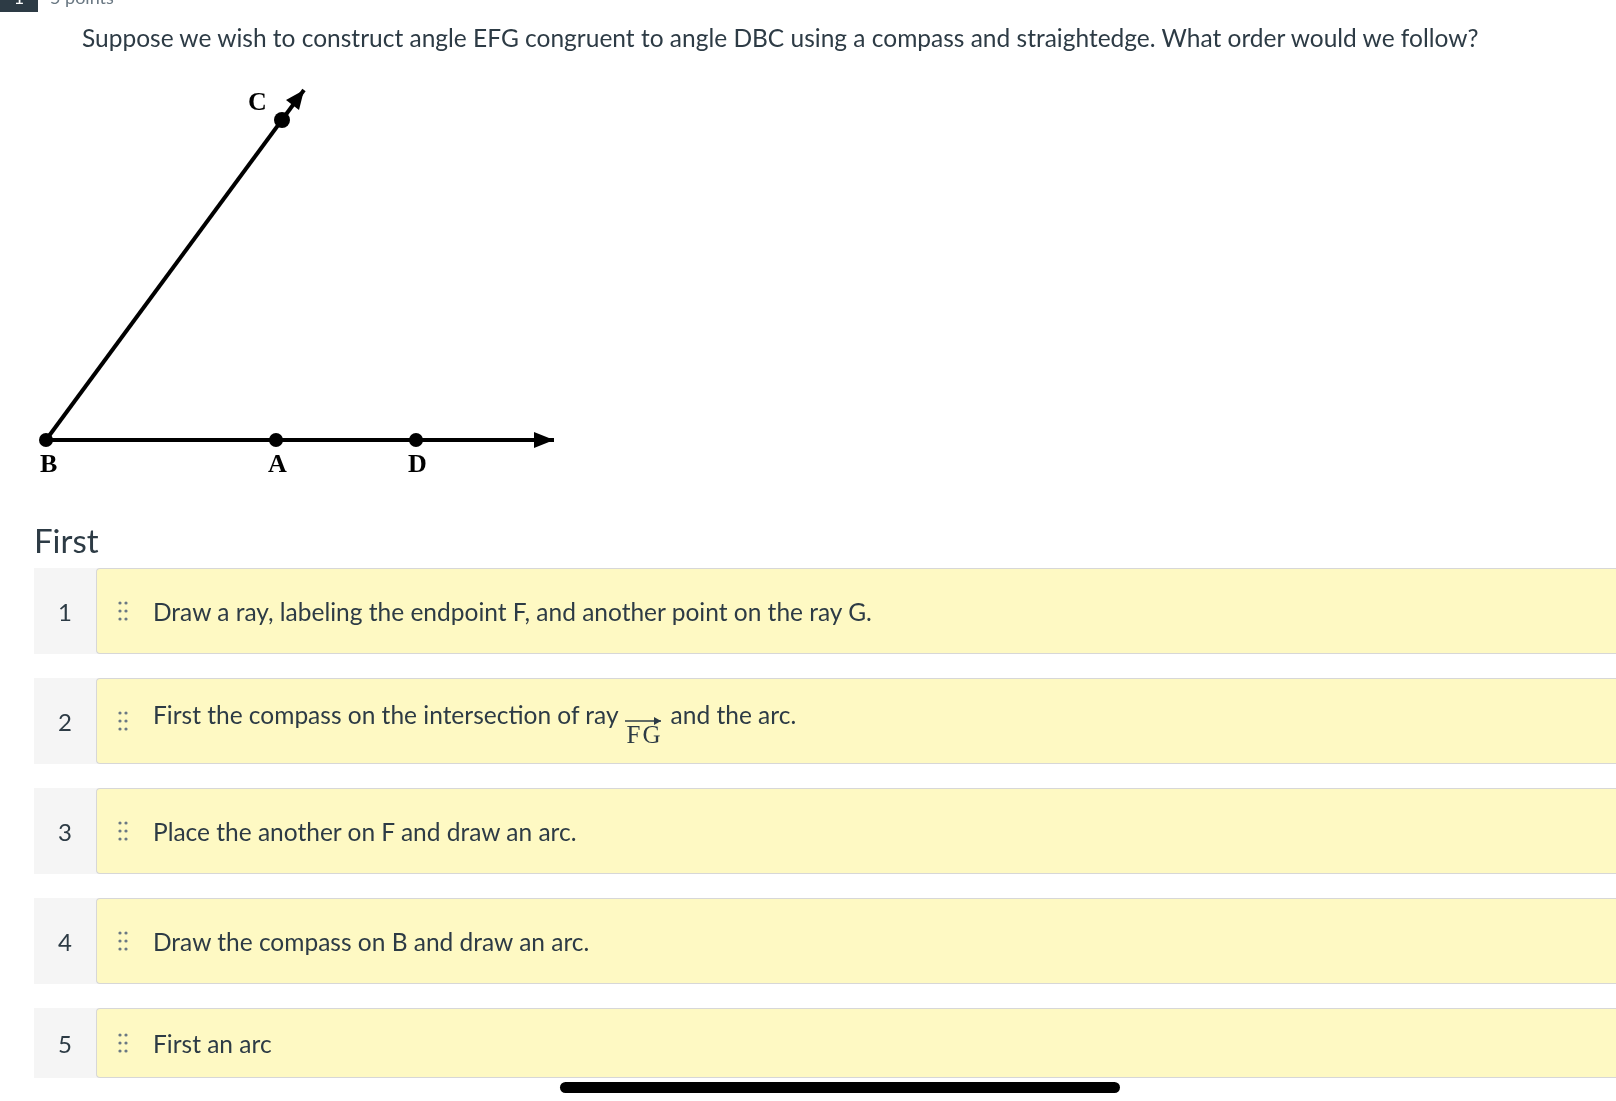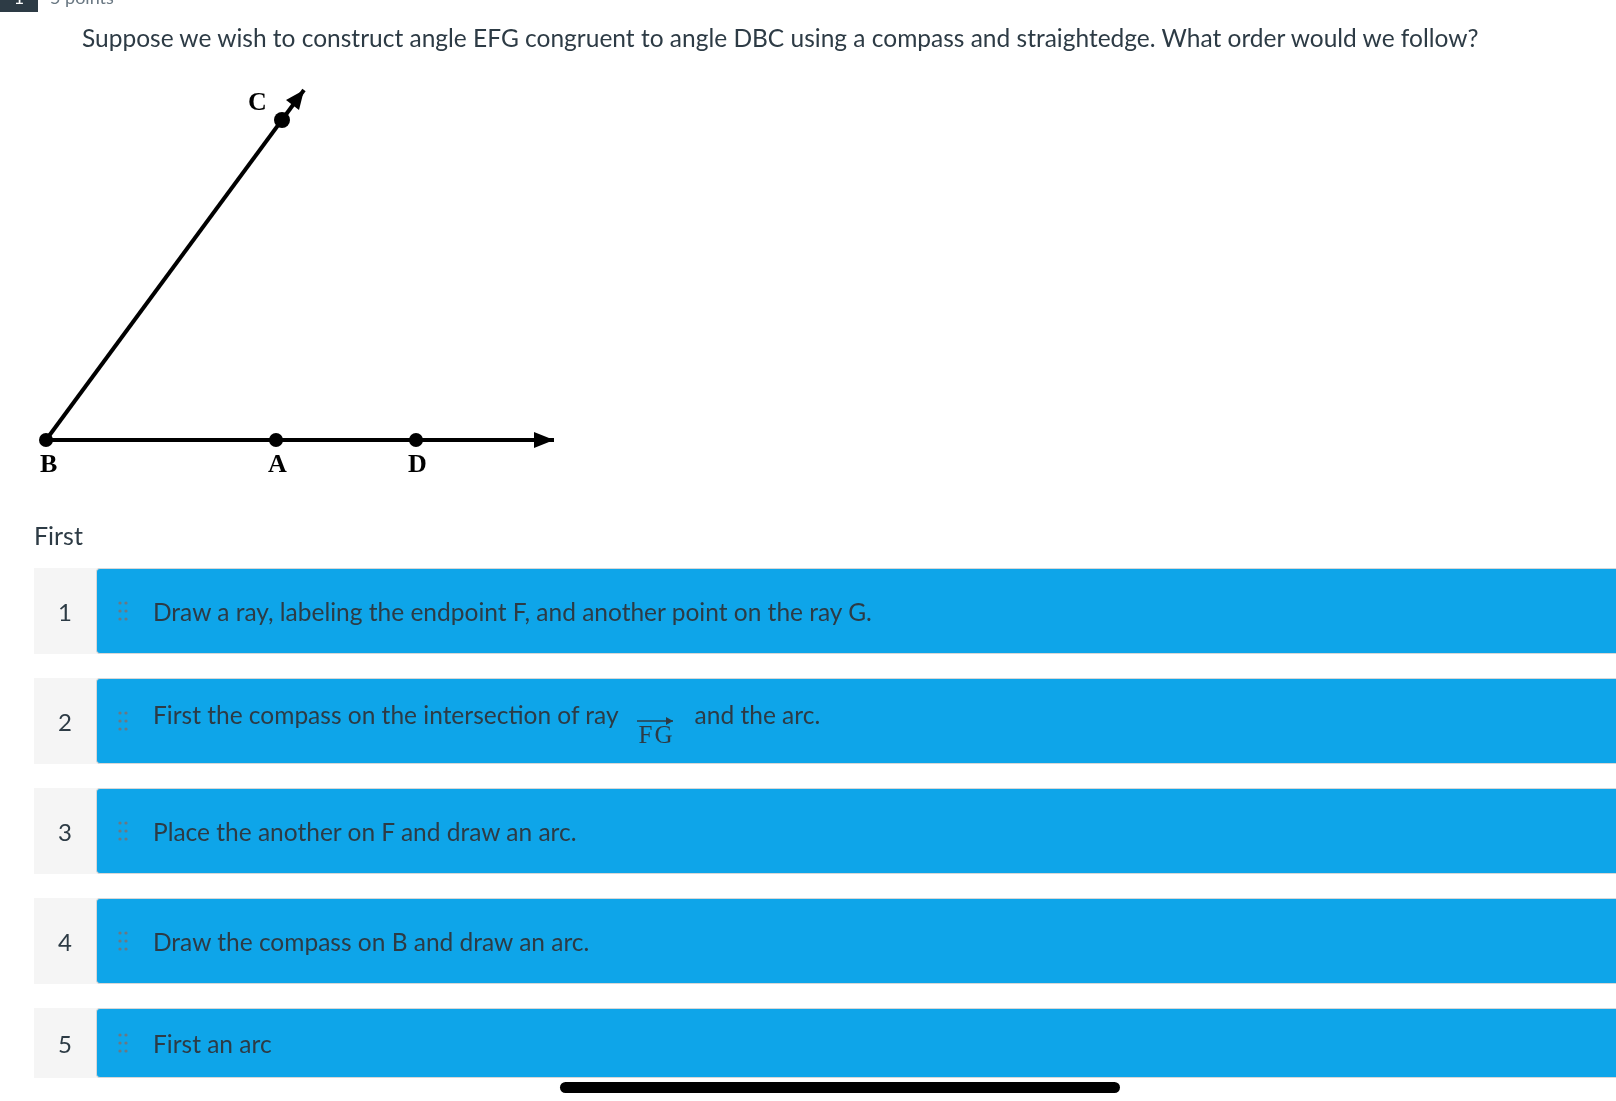--- a/index.html
+++ b/index.html
@@ -50,21 +50,21 @@
     top: 70px;
     left: 34px;
     width: 560px;
     height: 420px;
   }
 
   .first-label {
     position: absolute;
     top: 520px;
     left: 34px;
-    font-size: 25px;
+    font-size: 33px;
     color: #2d3b45;
   }
 
   .rows {
     position: absolute;
     top: 568px;
     left: 34px;
     right: 0;
     display: flex;
     flex-direction: column;
@@ -80,21 +80,21 @@
     width: 62px;
     display: flex;
     align-items: center;
     justify-content: center;
     font-size: 24px;
     color: #2d3b45;
     background: #f5f5f5;
   }
   .row-card {
     flex: 1;
-    background: #0ea5e9;
+    background: #fef9c3;
     border: 1px solid #d7d7d7;
     border-right: none;
     border-radius: 4px 0 0 4px;
     display: flex;
     align-items: center;
     padding: 0 18px;
     gap: 22px;
     min-height: 84px;
   }
   .drag-handle {
@@ -111,21 +111,21 @@
     display: flex;
     align-items: baseline;
     flex-wrap: wrap;
     gap: 0;
   }
   .ray-notation {
     display: inline-flex;
     flex-direction: column;
     align-items: center;
     line-height: 0.7;
-    margin: 0 16px;
+    margin: 0 4px;
     font-family: "Times New Roman", serif;
     vertical-align: baseline;
     position: relative;
     top: 2px;
   }
   .ray-arrow-svg {
     display: block;
   }
   .ray-letters {
     font-size: 25px;

